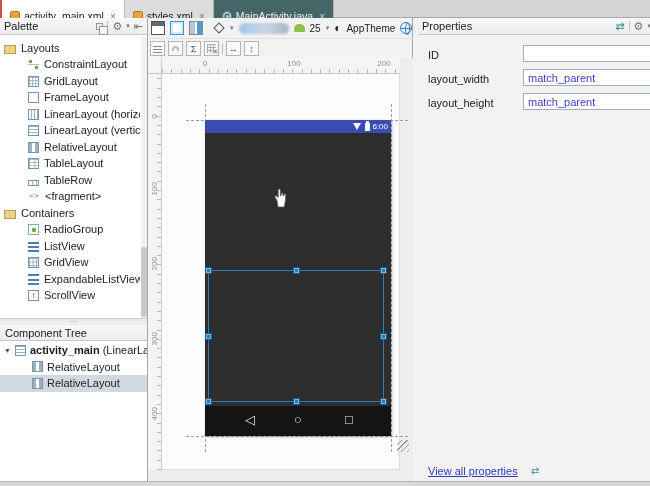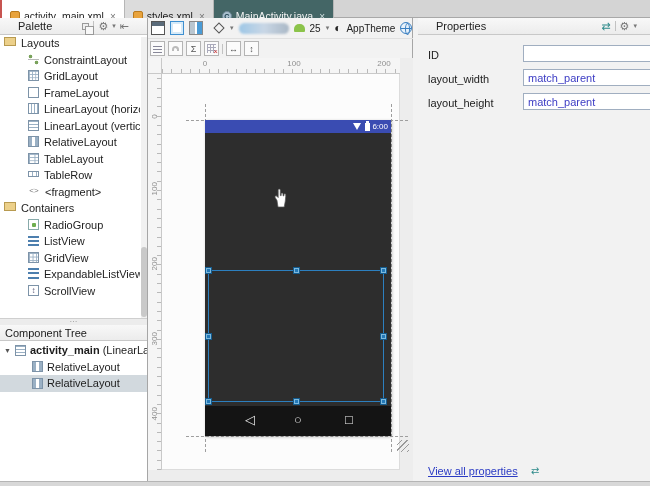--- a/index.html
+++ b/index.html
@@ -15,31 +15,31 @@
   .tab-plain  { background:#dcdcdc;text-decoration:underline; }
   .tab-dark   { background:#446666; color:#f2f2f2; }
   .tab-label { font-size:10.5px; }
   .tab-close { font-size:10px; color:#777; padding-left:2px; }
   .tab-dark .tab-close { color:#cfdede; }
   .file-icon { width:10px; height:10px; background:#e8a33d; border:1px solid #b97a1e; border-radius:2px; display:inline-block; }
   .class-icon { width:10px; height:10px; background:#a9c0ce; border:1px solid #6e8796; border-radius:50%; font-size:7px; font-weight:bold; color:#173a4a; display:flex; align-items:center; justify-content:center; }
 
   
   .left { left:0; top:18px; width:148px; height:463px; background:#ffffff; border-right:1px solid #a6a6a6; }
-  .panel-head { position:relative; height:17px; background:linear-gradient(#f8f8f8,#ececec); border-bottom:1px solid #c8c8c8; display:flex; align-items:center; padding:0 18px; }
+  .panel-head { position:relative; height:17px; background:linear-gradient(#f8f8f8,#ececec); border-bottom:1px solid #c8c8c8; display:flex; align-items:center; padding:0 4px; }
   .panel-head .ph-title { flex:1; font-size:11px; color:#222; }
   .ph-icons { display:flex; align-items:center; gap:4px; color:#888; font-size:10px; }
   .copy-ic { width:7px; height:7px; border:1px solid #999; background:#eee; position:relative; }
   .copy-ic::after { content:""; position:absolute; left:2px; top:2px; width:7px; height:7px; border:1px solid #999; background:#f8f8f8; }
   .sep-v { width:1px; height:10px; background:#c2c2c2; }
   .gear { font-size:11px; color:#777; }
   .caret { font-size:7px; color:#777; }
 
   .plist { position:absolute; left:0; top:19px; width:140px; }
-  .prow { display:flex; align-items:flex-start; height:16.5px; gap:5px; white-space:nowrap; overflow:hidden; }
+  .prow { display:flex; align-items:flex-end; height:16.5px; gap:5px; white-space:nowrap; overflow:hidden; }
   .prow-sec { padding-left:4px; }
   .prow-item { padding-left:28px; }
   .plabel { font-size:11px; color:#1d1d1d; }
   .scrltrack { left:141px; top:19px; width:6px; height:281px; background:#f1f1f1; }
   .scrlthumb { position:absolute; left:0; top:210px; width:6px; height:70px; background:#c9c9c9; border-radius:3px; }
 
   
   .mi { width:11px; height:11px; display:inline-block; flex:none; border:1px solid #7d93a8; background:#fff; }
   .mi-folder { width:12px; height:9px; border:1px solid #b89a50; background:#ecd08a; }
   .mi-constraint { border:none; background:

